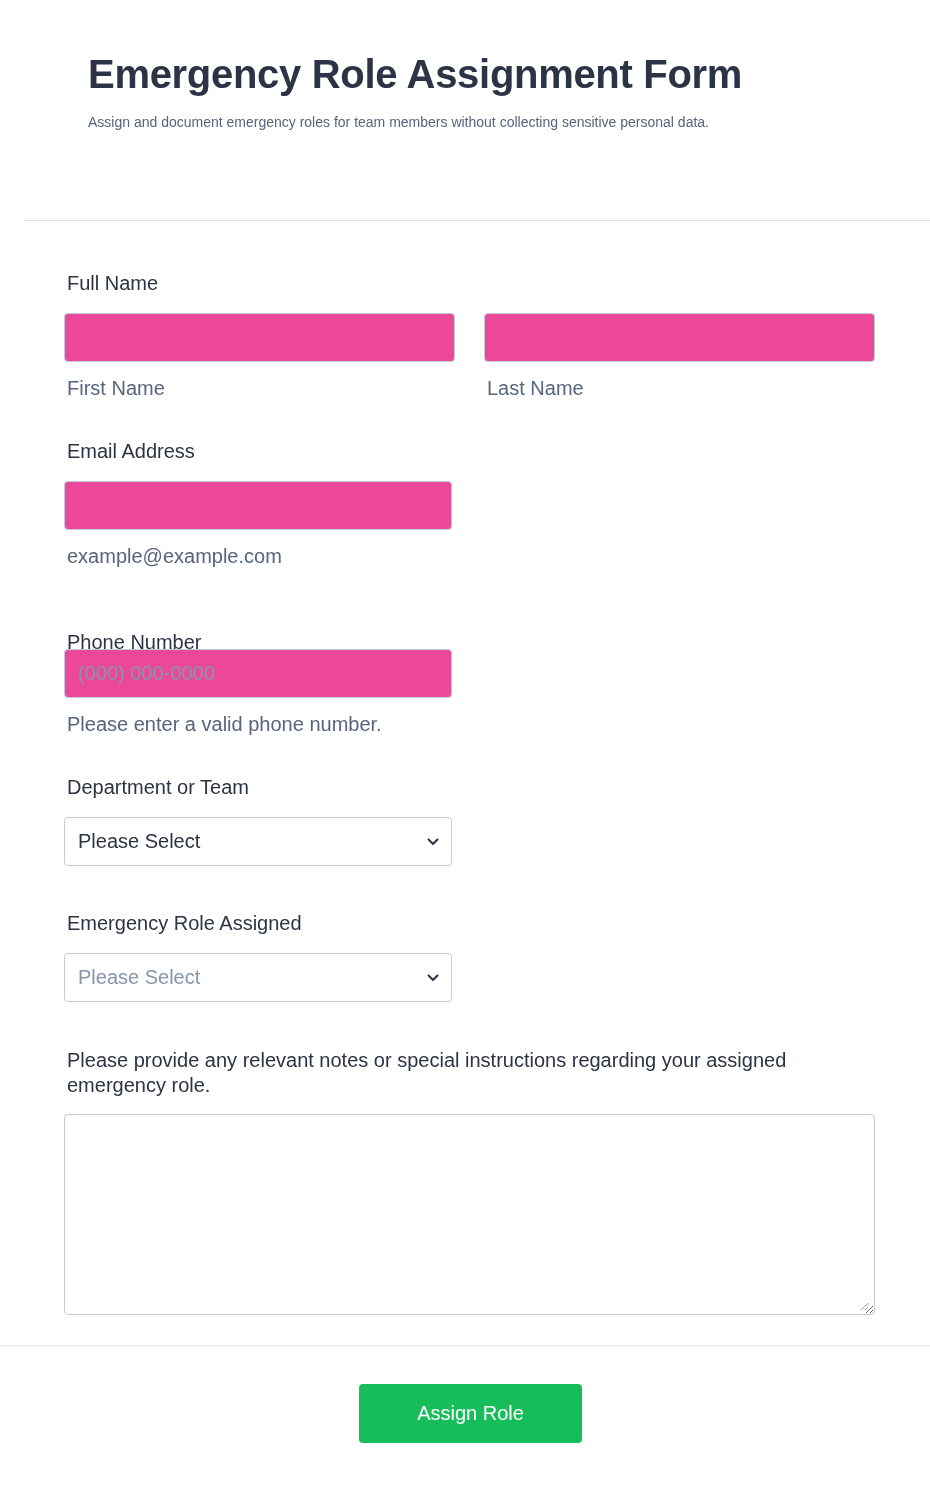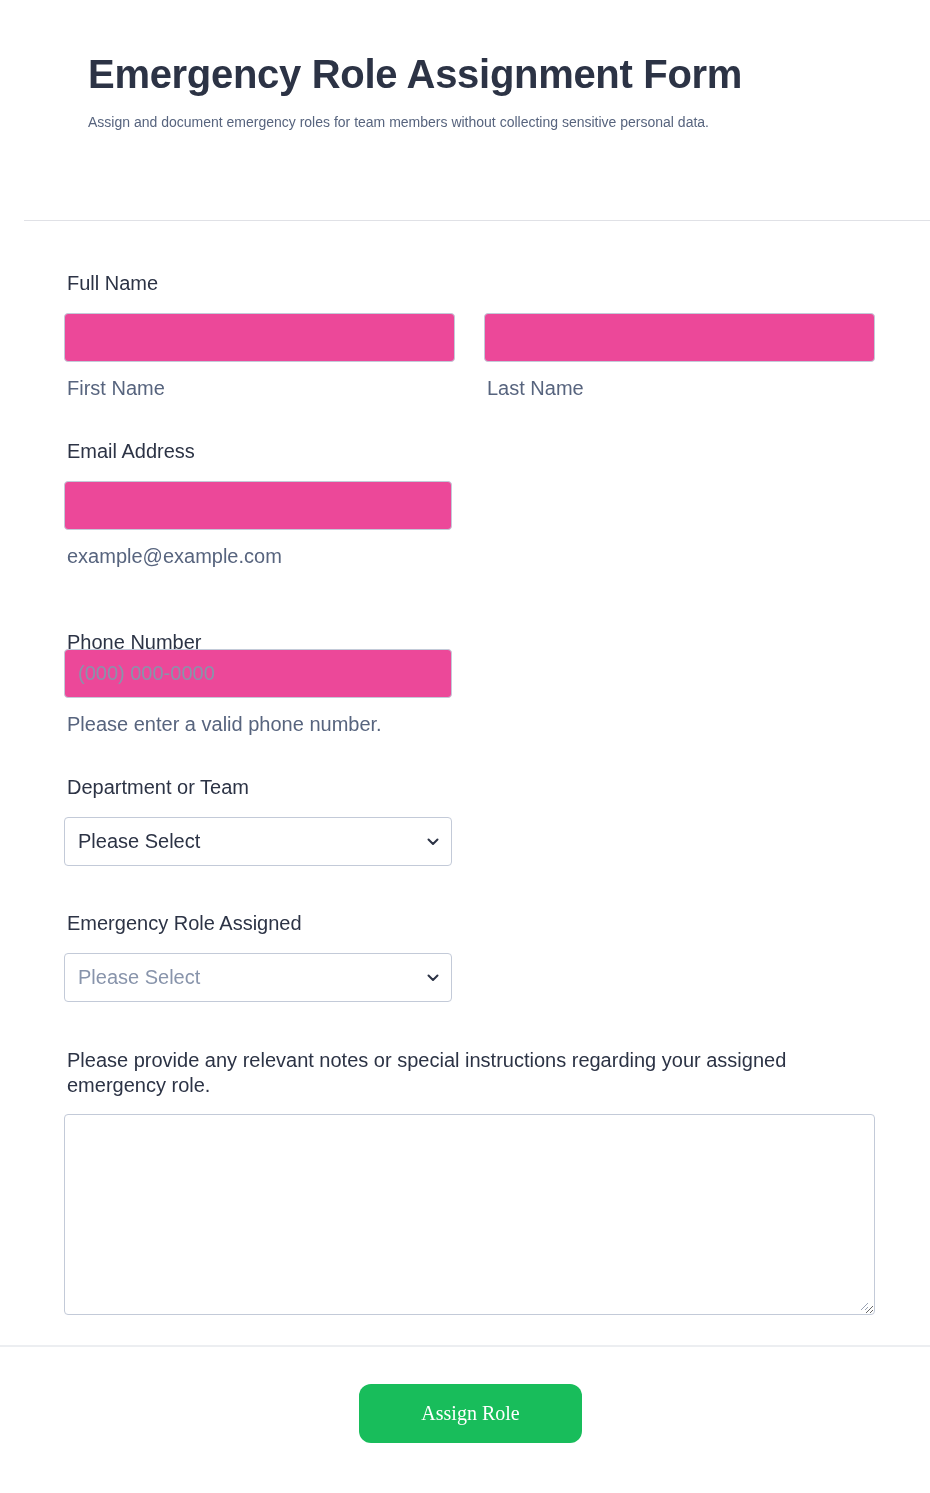--- a/index.html
+++ b/index.html
@@ -12,21 +12,21 @@
   .sublabel { position: absolute; font-size: 20px; color: #57647e; }
   .input { position: absolute; height: 49px; border: 1px solid #c3cad8; border-radius: 4px; background: #ec4899; font-family: "Liberation Sans", sans-serif; font-size: 20px; padding: 0 13px; color: #2c3345; outline: none; }
   .input::placeholder { color: #8894ab; }
   .select { position: absolute; height: 49px; border: 1px solid #c3cad8; border-radius: 4px; background: #fff; display: flex; align-items: center; padding: 0 13px; font-size: 20px; cursor: pointer; }
   .select .val { flex: 1; }
   .select .val.placeholder { color: #8894ab; }
   .select .val.filled { color: #2c3345; }
   .chev { width: 14px; height: 10px; display: flex; align-items: center; justify-content: center; margin-right: -2px; }
   .textarea { position: absolute; left: 64px; top: 1114px; width: 811px; height: 201px; border: 1px solid #c3cad8; border-radius: 4px; background: #fff; resize: both; font-family: "Liberation Sans", sans-serif; font-size: 18px; padding: 10px 13px; outline: none; }
   .footer-line { position: absolute; left: 0; top: 1345px; width: 930px; height: 2px; background: #eceef1; }
-  .submit { position: absolute; left: 359px; top: 1384px; width: 223px; height: 59px; background: #18bd5b; border: none; border-radius: 12px; color: #ffffff; font-family: Liberation Serif, serif; font-size: 20px; cursor: pointer; }
+  .submit { position: absolute; left: 359px; top: 1384px; width: 223px; height: 59px; background: #18bd5b; border: none; border-radius: 4px; color: #ffffff; font-family: Liberation Sans, sans-serif; font-size: 20px; cursor: pointer; }
   .resize-grip { position: absolute; left: 857px; top: 1297px; width: 12px; height: 12px; pointer-events: none; }
 </style>
 </head>
 <body>
 
 <div class="page">
 
   <div class="header">
     <h1 class="title">Emergency Role Assignment Form</h1>
     <p class="subtitle">Assign and document emergency roles for team members without collecting sensitive personal data.</p>

